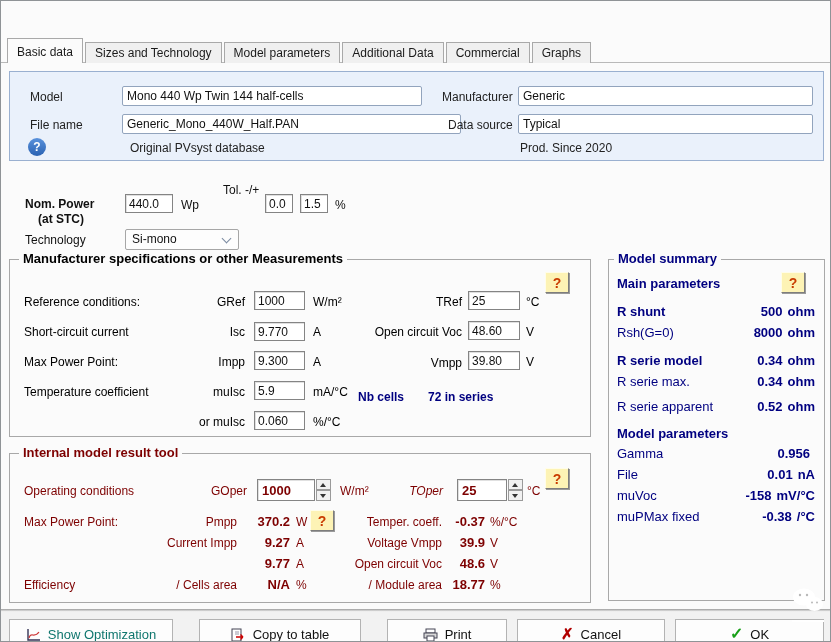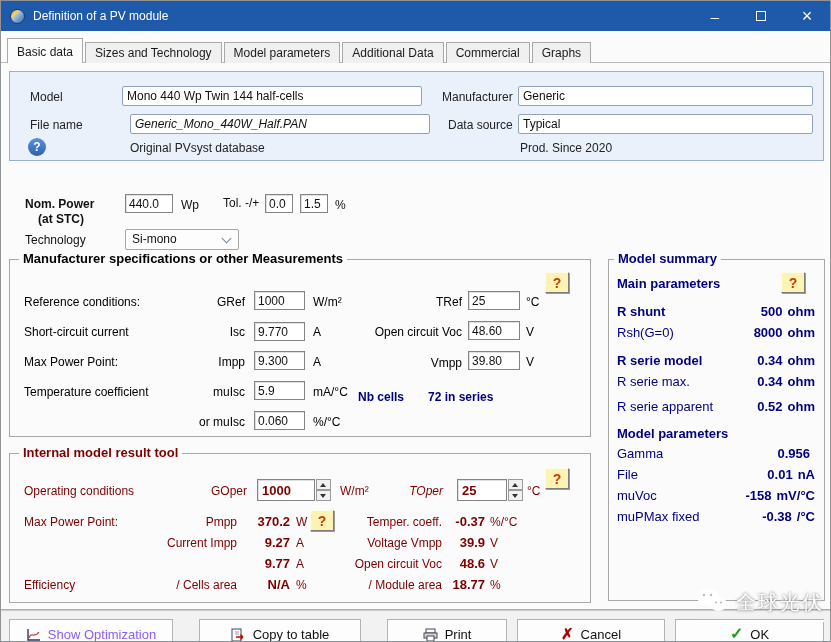--- a/index.html
+++ b/index.html
@@ -81,77 +81,66 @@
   .sumrow .val { flex:1; display:flex; justify-content:flex-end; gap:5px; font-weight:bold; }
 
   
   .sepline { position:absolute; left:0; top:608px; width:100%; height:3px;
              background:linear-gradient(#9c9c9c,#ffffff); }
   .footer { position:absolute; left:0; top:611px; width:100%; height:31px; background:#f2f2f2; }
   .fbtn { position:absolute; top:7px; height:40px; background:#fdfdfd; border:1px solid #b3b3b3;
           display:flex; align-items:flex-start; justify-content:center; gap:7px;
           padding-top:7px; font-size:13px; color:#111; }
   .fbtn .icon { margin-top:1px; }
-  .navytext { color:#8b5cf6; }
+  .navytext { color:#0f766e; }
   .xmark { color:#b00000; font-weight:bold; font-size:15px; line-height:14px; }
   .vmark { color:#18a018; font-weight:bold; font-size:16px; line-height:14px; }
 
   
   .watermark { position:absolute; right:6px; top:586px; display:flex; align-items:center;
                gap:8px; z-index:5; border-bottom:2px solid #fff; padding-bottom:3px; }
   .wm-text { color:#fff; font-size:20px; letter-spacing:2px;
              text-shadow:0 0 3px rgba(90,90,90,.9); }
 </style>
 </head>
 <body>
 
 <div class="dlg">
 
-  <div class="titlebar">
-    <span class="appicon"></span>
-    <span class="title">Definition of a PV module</span>
-    <div class="wcontrols">
-      <div class="wbtn">–</div>
-      <div class="wbtn">
-          <span class="maxbox"></span>
-        </div>
-      <div class="wbtn" style="font-size:18px;">×</div>
-    </div>
-  </div>
 
   <div class="tabline"></div>
   <div class="tabstrip">
     <div class="tab active">Basic data</div>
     <div class="tab">Sizes and Technology</div>
     <div class="tab">Model parameters</div>
     <div class="tab">Additional Data</div>
     <div class="tab">Commercial</div>
     <div class="tab">Graphs</div>
   </div>
 
   <div class="hpanel">
     <span class="hlabel" style="left:20px; top:18px;">Model</span>
     <input class="tin" style="left: 112px; top: 14px; width: 300px;" value="Mono 440 Wp Twin 144 half-cells">
     <span class="hlabel" style="left:20px; top:46px;">File name</span>
-    <input class="tin" style="left: 120px; top: 42px; width: 300px; font-style: italic;" value="Generic_Mono_440W_Half.PAN">
+    <input class="tin" style="left: 112px; top: 42px; width: 339px;" value="Generic_Mono_440W_Half.PAN">
     <div class="helpround" style="left:18px; top:66px;">?</div>
     <span class="hnote" style="left:120px; top:69px;">Original PVsyst database</span>
 
     <span class="hlabel" style="left:432px; top:18px;">Manufacturer</span>
     <input class="tin" style="left: 508px; top: 14px; width: 295px;" value="Generic">
     <span class="hlabel" style="left:438px; top:46px;">Data source</span>
     <input class="tin" style="left: 508px; top: 42px; width: 295px;" value="Typical">
     <span class="hnote" style="left:510px; top:69px;">Prod. Since 2020</span>
   </div>
 
   <span class="nlabel bold" style="left:24px; top:196px;">Nom. Power</span>
   <span class="nlabel bold" style="left:37px; top:211px;">(at STC)</span>
   <input class="sin" style="left: 124px; top: 193px; width: 48px;" value="440.0">
   <span class="nlabel" style="left:180px; top:197px;">Wp</span>
-  <span class="nlabel" style="left:222px; top:195px;text-align:right;">Tol. -/+</span>
+  <span class="nlabel" style="left:222px; top:182px;text-align:right;">Tol. -/+</span>
   <input class="sin" style="left: 264px; top: 193px; width: 28px;" value="0.0">
   <input class="sin" style="left: 299px; top: 193px; width: 28px;" value="1.5">
   <span class="nlabel" style="left:334px; top:197px;">%</span>
   <span class="nlabel" style="left:24px; top:232px;">Technology</span>
   <div class="dropdown" style="left:124px; top:228px; width:114px;">
     <span>Si-mono</span>
     <span class="chev"></span>
   </div>
 
   <div class="group" style="left:8px; top:258px; width:582px; height:178px;">
@@ -362,16 +351,15 @@
     <span>
       <svg width="32" height="26" viewBox="0 0 32 26">
         <ellipse cx="12" cy="10" rx="11" ry="8.6" fill="#ffffff"></ellipse>
         <ellipse cx="22.5" cy="17" rx="8.5" ry="7" fill="#ffffff"></ellipse>
         <circle cx="8" cy="8" r="1.2" fill="#b9b9b9"></circle>
           <circle cx="15" cy="8" r="1.2" fill="#b9b9b9"></circle>
         <circle cx="20" cy="15.5" r="1" fill="#b9b9b9"></circle>
           <circle cx="25" cy="15.5" r="1" fill="#b9b9b9"></circle>
       </svg>
     </span>
-    <span class="wm-text">全球光伏</span>
   </div>
 
 </div>
 
 </body></html>

